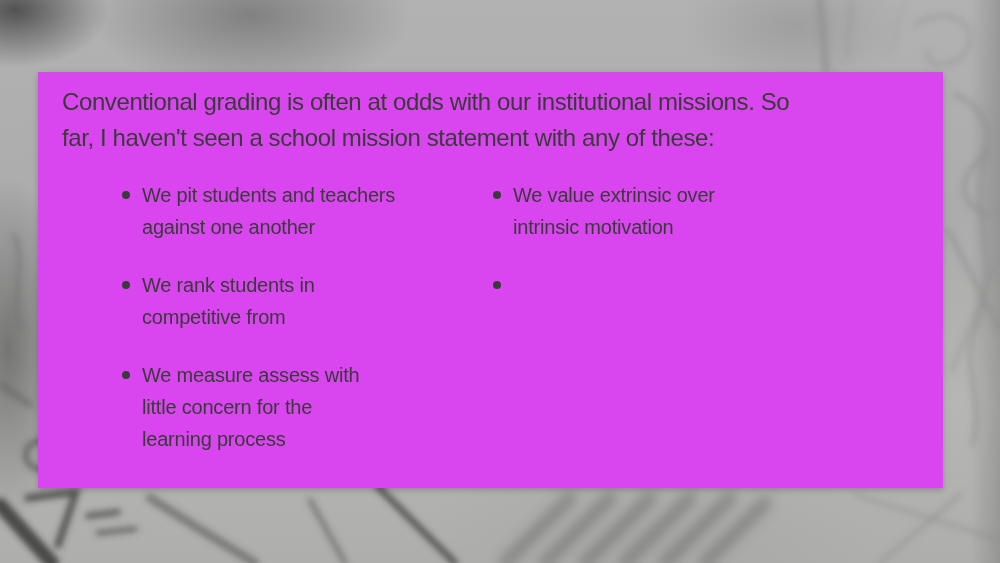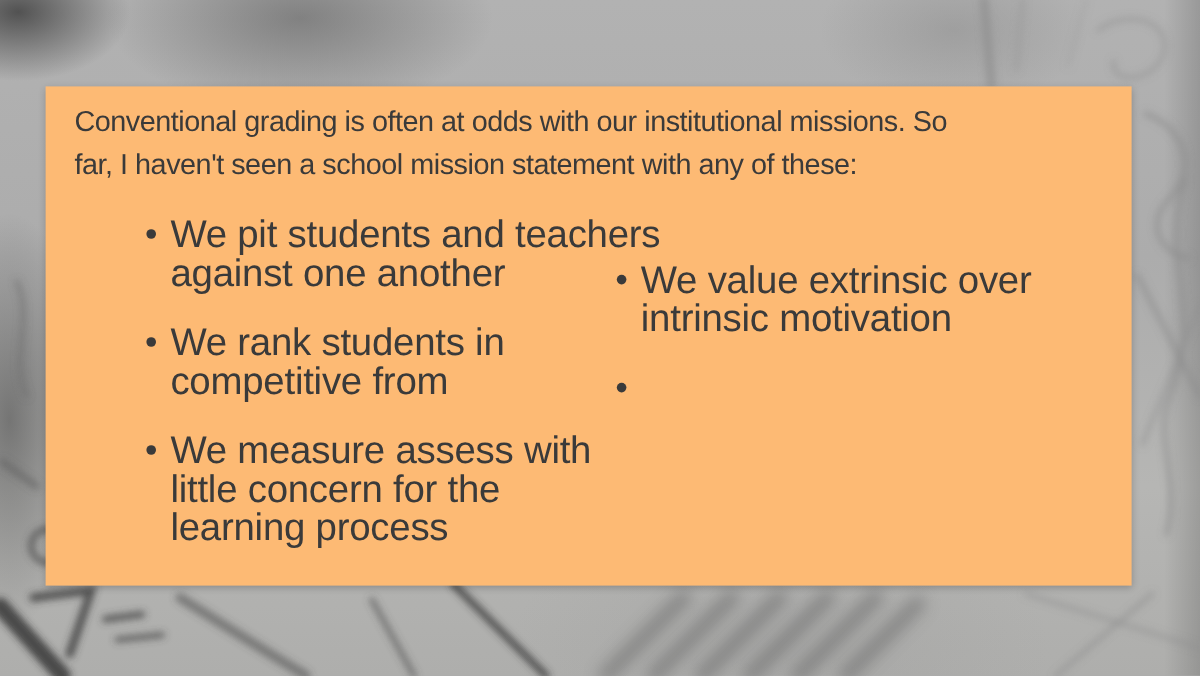--- a/index.html
+++ b/index.html
@@ -30,55 +30,55 @@
   }
   .bg svg { position: absolute; inset: 0; }
 
   
   .card {
     position: absolute;
     left: 38px;
     top: 72px;
     width: 905px;
     height: 416px;
-    background: #fdba74;
+    background: #d946ef;
     box-shadow: 0 2px 6px rgba(0,0,0,0.22);
   }
   .heading {
     position: absolute;
     left: 24px;
     top: 12px;
     width: 880px;
     font-size: 24px;
     line-height: 36px;
     letter-spacing: -0.4px;
     color: #3a3a3a;
     white-space: pre;
   }
   .bullet-col {
     position: absolute;
     top: 107px;
   }
   .col-left  { left: 84px;  width: 380px; }
-  .col-right { left: 476px; width: 420px; margin-top: 38px; }
+  .col-right { left: 455px; width: 420px; }
   .bullet-item {
     display: flex;
     align-items: flex-start;
     margin-bottom: 26px;
   }
   .bullet-dot {
     flex: 0 0 auto;
     width: 8px;
     height: 8px;
     margin: 12px 12px 0 0;
     border-radius: 50%;
     background: #3a3a3a;
   }
   .bullet-text {
-    font-size: 32px;
+    font-size: 20px;
     line-height: 32px;
     letter-spacing: -0.2px;
     color: #3a3a3a;
     white-space: pre;
   }
 </style>
 </head>
 <body>
 
 <div class="bg">

